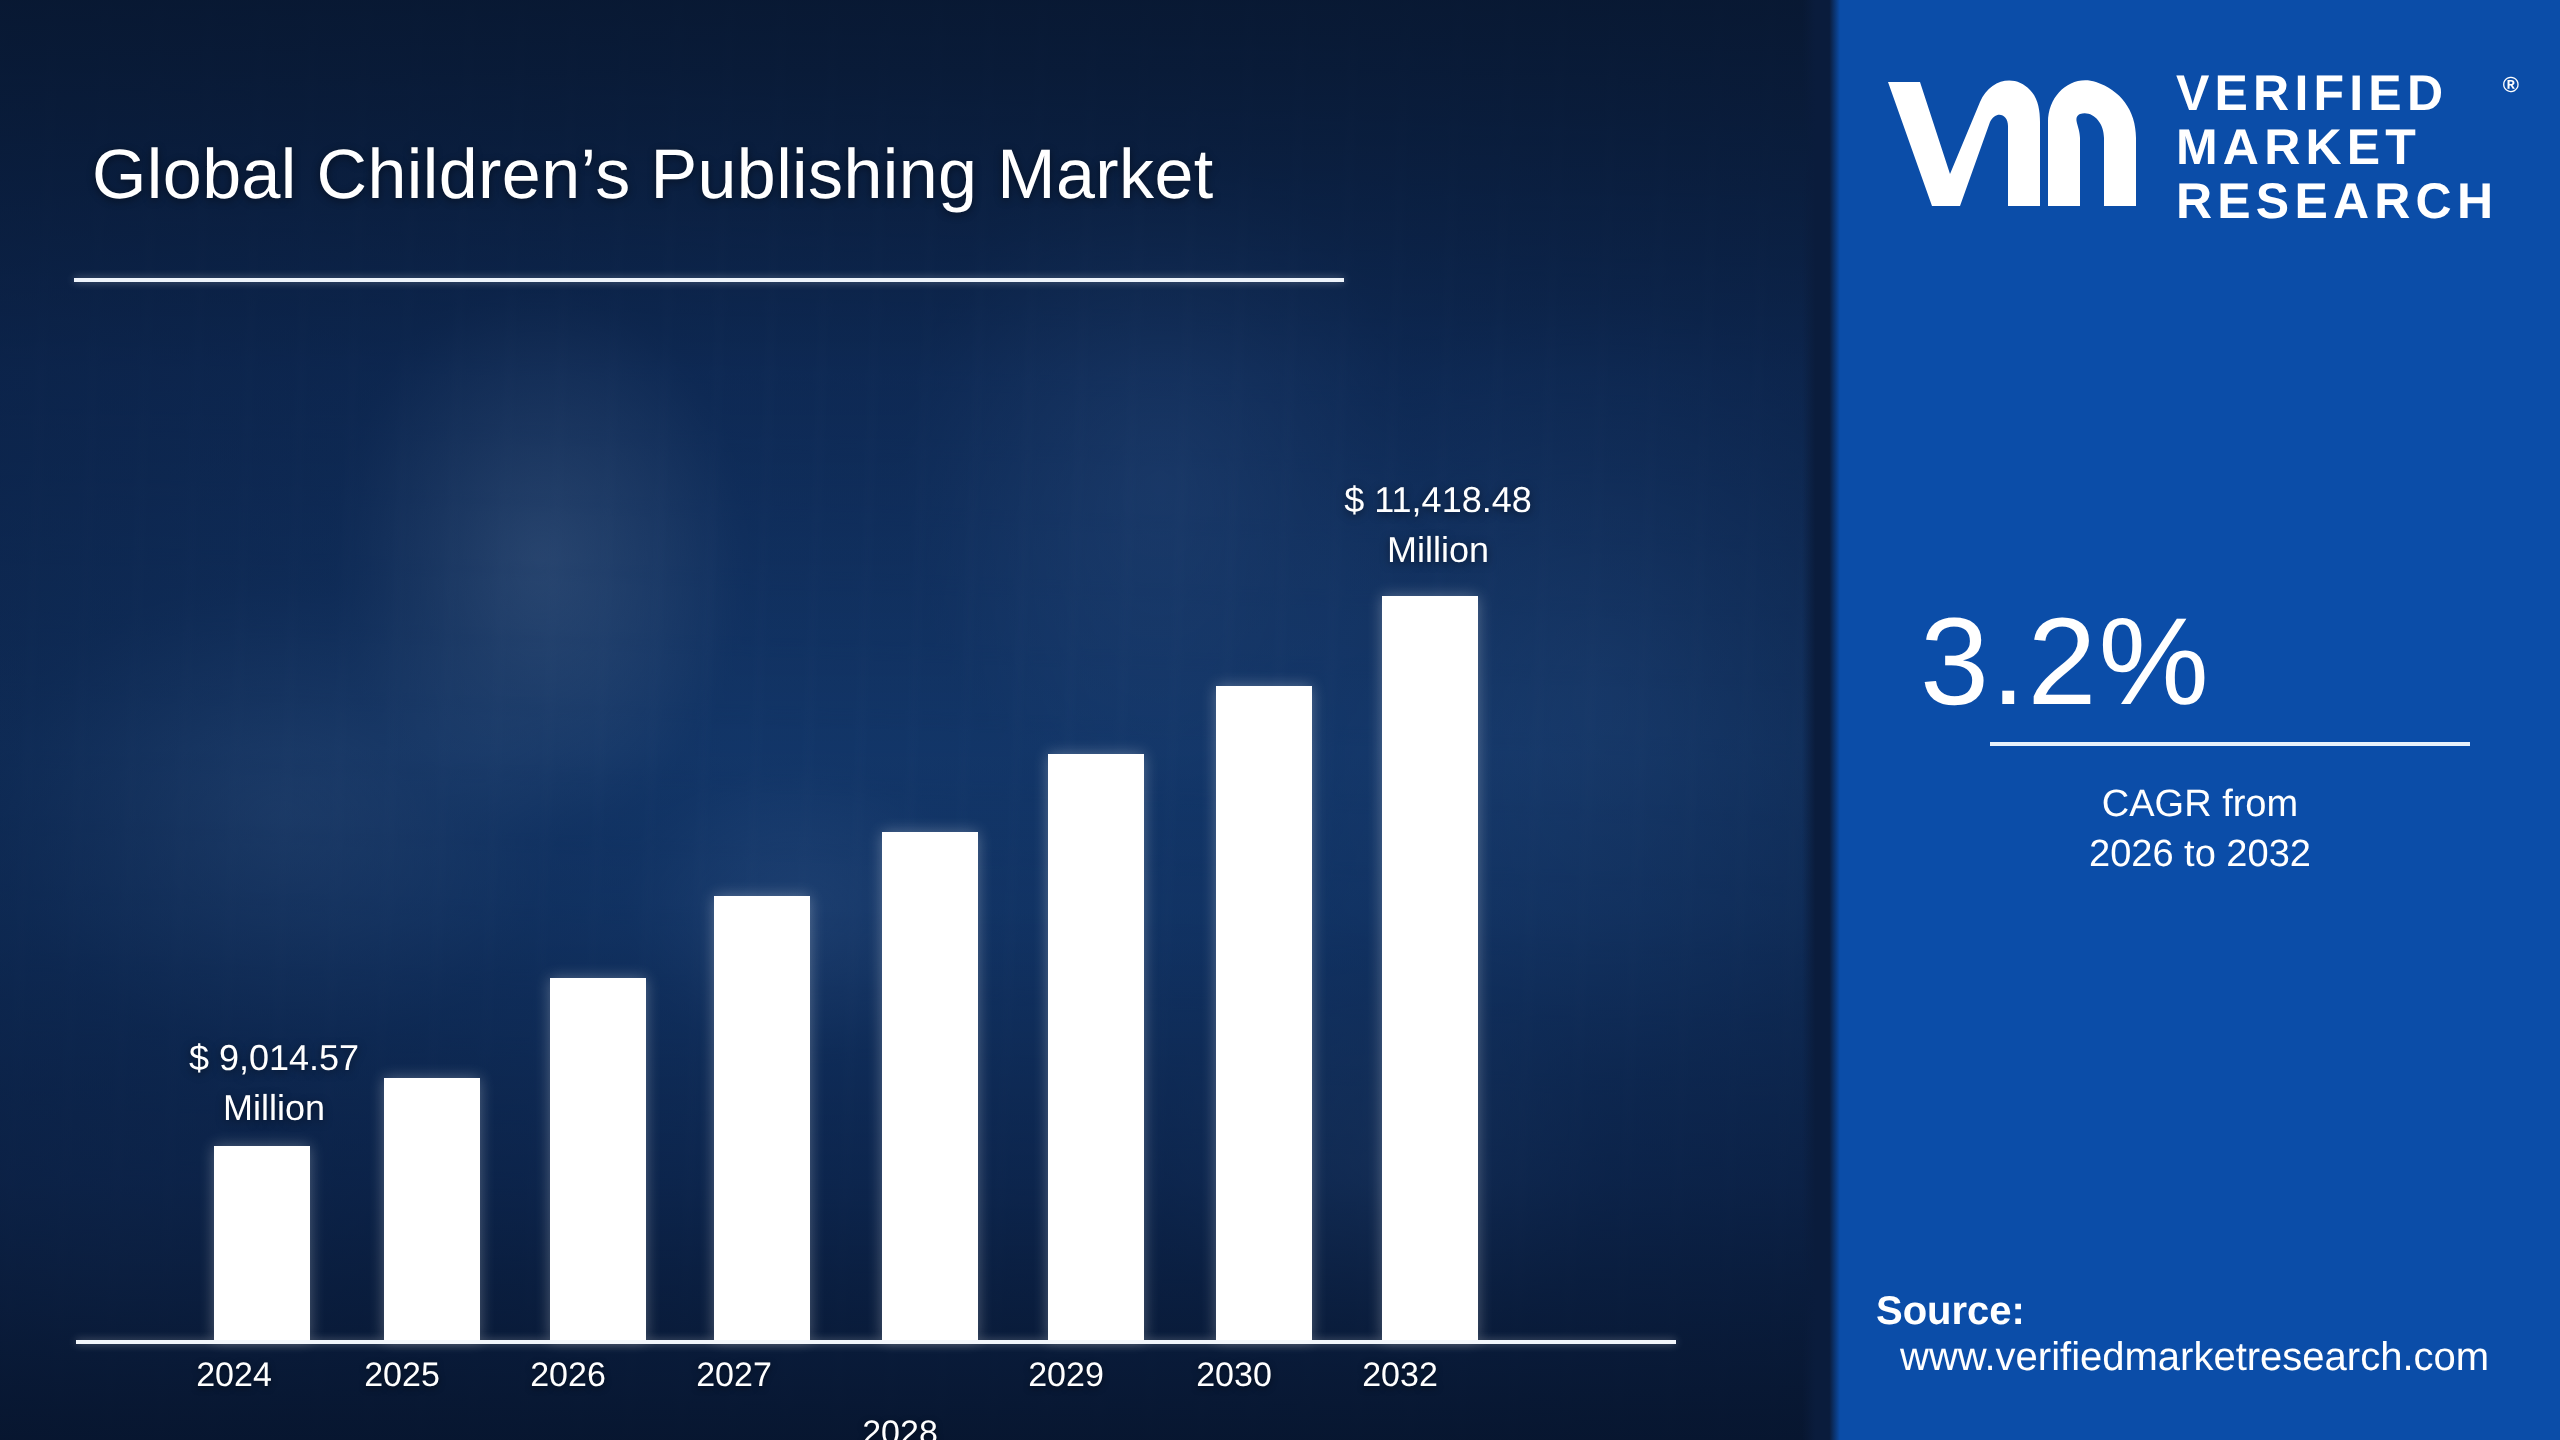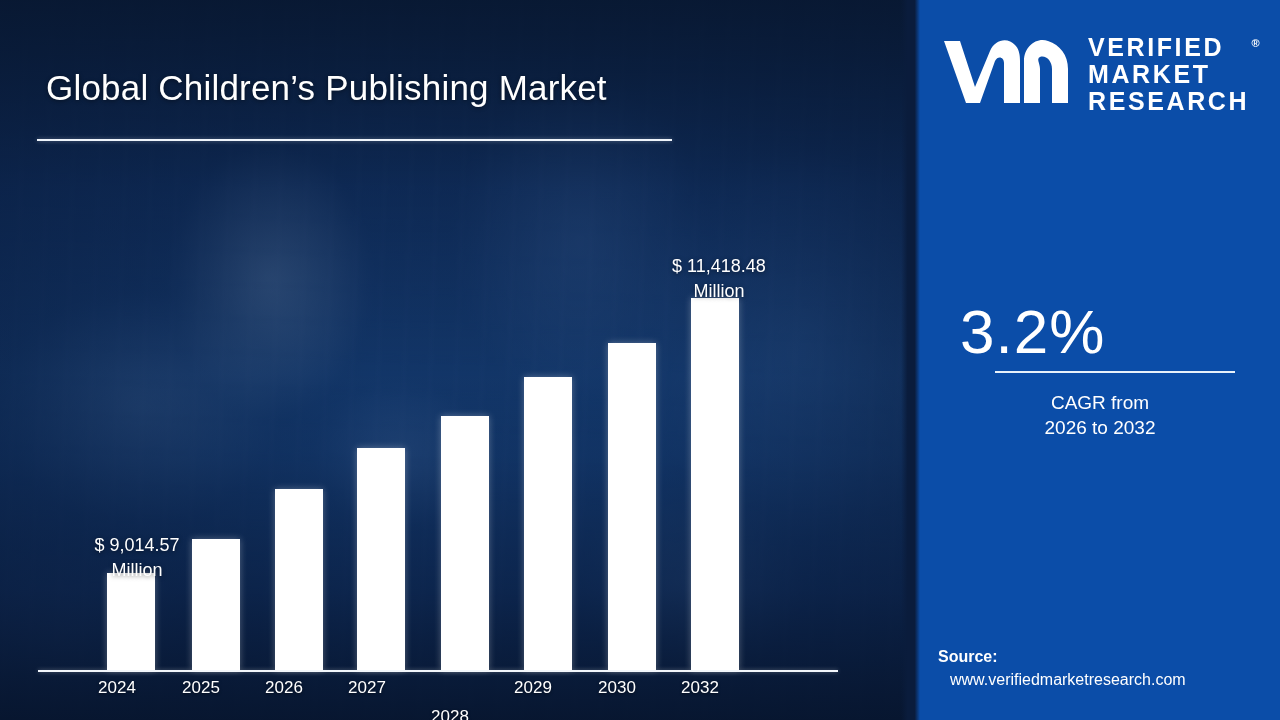--- a/index.html
+++ b/index.html
@@ -104,21 +104,20 @@
     text-shadow: 0 1px 3px rgba(0,0,0,.5);
   }
   .val-label {
     position: absolute;
     font-size: 18px;
     line-height: 25px;
     color: #ffffff;
     text-align: center;
     white-space: nowrap;
     text-shadow: 0 1px 4px rgba(0,0,0,.5);
-    margin-top: 16px;
   }
   .val-first { left: 52px; top: 517px; width: 170px; }
   .val-last  { left: 630px; top: 238px; width: 178px; }
 
   
   .brand-panel {
     position: absolute;
     right: 0; top: 0;
     width: 360px; height: 720px;
     background: #0b4da8;
@@ -178,21 +177,21 @@
     text-align: center;
     font-size: 19px;
     line-height: 25px;
     color: #ffffff;
   }
 
   .source-block {
     position: absolute;
     left: 938px; top: 645px;
     color: #ffffff;
-    font-size: 16px;
+    font-size: 20px;
     line-height: 23px;
   }
   .source-label { font-weight: 700; }
   .source-url { font-weight: 400; margin-left: 12px; }
 </style>
 </head>
 <body>
 
 <div id="infographic">
 

